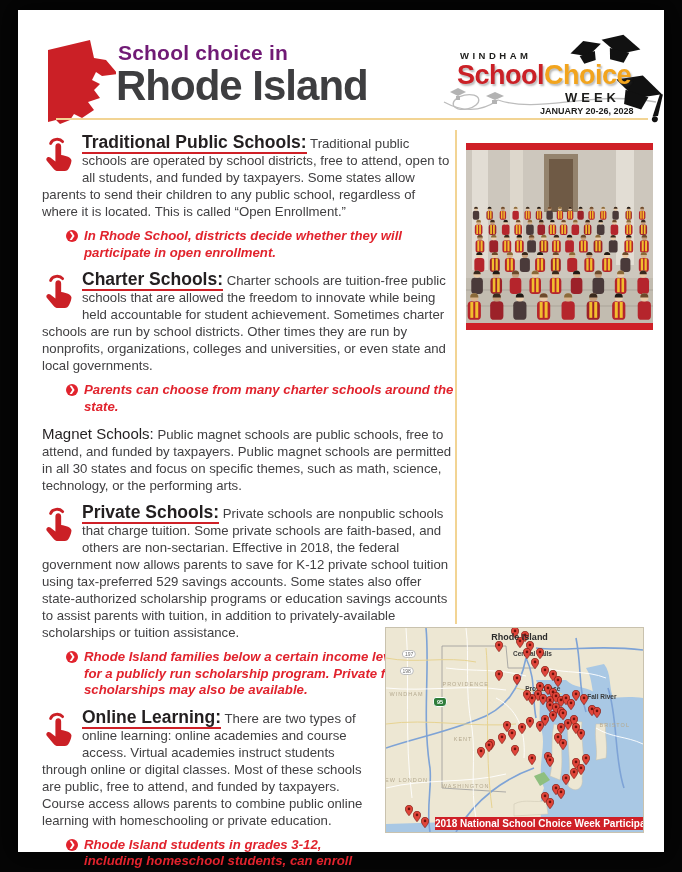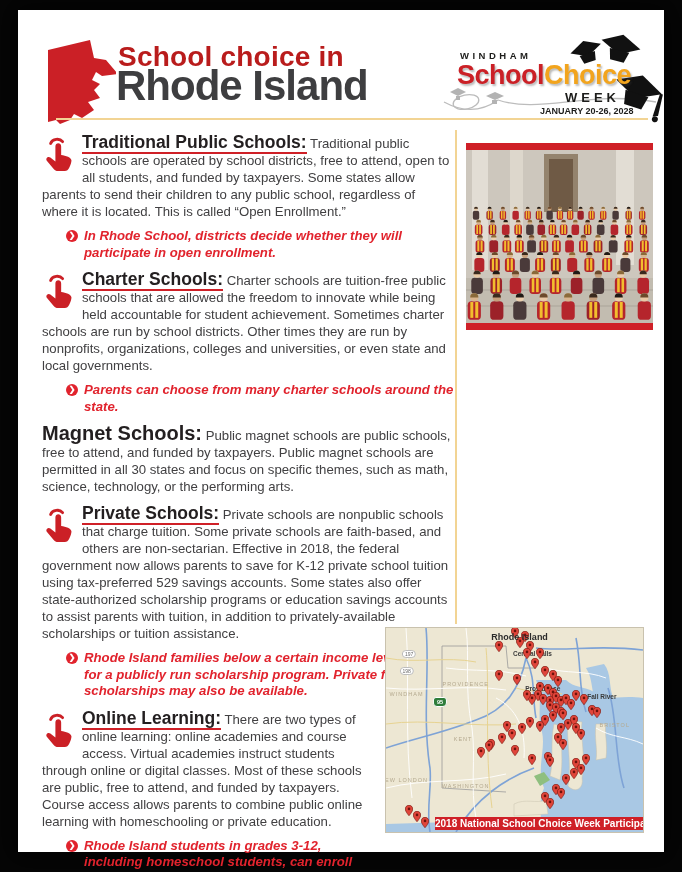--- a/index.html
+++ b/index.html
@@ -3,21 +3,21 @@
 <meta charset="utf-8">
 <style>
   html,body{margin:0;padding:0;}
   body{width:682px;height:872px;background:#060606;position:relative;overflow:hidden;
        font-family:"Liberation Sans",sans-serif;}
   .page{position:absolute;left:18px;top:10px;width:646px;height:842px;background:#fff;
         box-shadow:0 0 26px 8px rgba(0,0,0,.65);}
 
   
   .ri-shape{position:absolute;left:14px;top:26px;width:84px;height:88px;}
-  .kicker{position:absolute;left:100px;top:31px;font-size:28px;font-weight:bold;color:#b91c1c;letter-spacing:.2px;}
+  .kicker{position:absolute;left:100px;top:31px;font-size:21px;font-weight:bold;color:#701a75;letter-spacing:.2px;}
   .title{position:absolute;left:98px;top:52px;font-size:42px;font-weight:bold;color:#3e3e40;letter-spacing:-1px;}
   .hrule{position:absolute;left:38px;top:108px;width:592px;height:2px;background:#f2d494;}
 
   .logo{position:absolute;left:426px;top:18px;width:220px;height:96px;}
   .logo .national{position:absolute;left:16px;top:22px;font-size:9.5px;font-weight:bold;letter-spacing:3.5px;color:#1d1d1b;}
   .logo .brand{position:absolute;left:13px;top:32px;font-size:27px;font-weight:bold;letter-spacing:-.5px;
                text-shadow:1.5px 1.5px 2px rgba(60,60,60,.35);white-space:nowrap;}
   .logo .brand .red{color:#cb2026;}
   .logo .brand .gold{color:#f2a41d;}
   .logo .week{position:absolute;left:121px;top:62px;font-size:13px;font-weight:bold;letter-spacing:4px;color:#1d1d1b;}
@@ -25,21 +25,21 @@
   .logo .caps{position:absolute;right:-8px;top:-4px;}
   .logo .swirl{position:absolute;left:-4px;top:52px;}
 
   
   .leftcol{position:absolute;left:24px;top:124px;width:412px;}
   .vline{position:absolute;left:437px;top:120px;width:2px;height:494px;background:#f2d494;}
 
   .section{margin-bottom:10px;color:#414042;}
   .section p{margin:0;font-size:13.2px;line-height:17px;}
   .h-underline{font-size:17.5px;font-weight:bold;color:#231f20;border-bottom:2.5px solid #cf2027;padding-bottom:0px;}
-  .h-plain{font-size:20px;font-weight:bold;color:#231f20;}
+  .h-plain{font-size:15px;font-weight:normal;color:#231f20;}
   .tap{float:left;width:34px;height:36px;margin:1px 6px 0 0;}
   .callout{display:flex;gap:6px;margin:8px 0 0 24px;align-items:flex-start;}
   .co-icon{flex:0 0 12px;width:12px;height:12px;border-radius:50%;background:#e1232d;color:#fff;
            font-size:8px;line-height:12px;text-align:center;font-weight:bold;margin-top:2px;}
   .co-text{font-size:13.2px;line-height:16.5px;font-style:italic;font-weight:bold;color:#e1232d;}
   .map-spacer{float:right;width:88px;height:236px;margin-top:36px;}
 
   
   .photo{position:absolute;left:448px;top:133px;width:187px;height:187px;background:#cfc9bf;}
   .photo .bar{position:absolute;left:0;width:100%;height:7px;background:#cf2027;}

